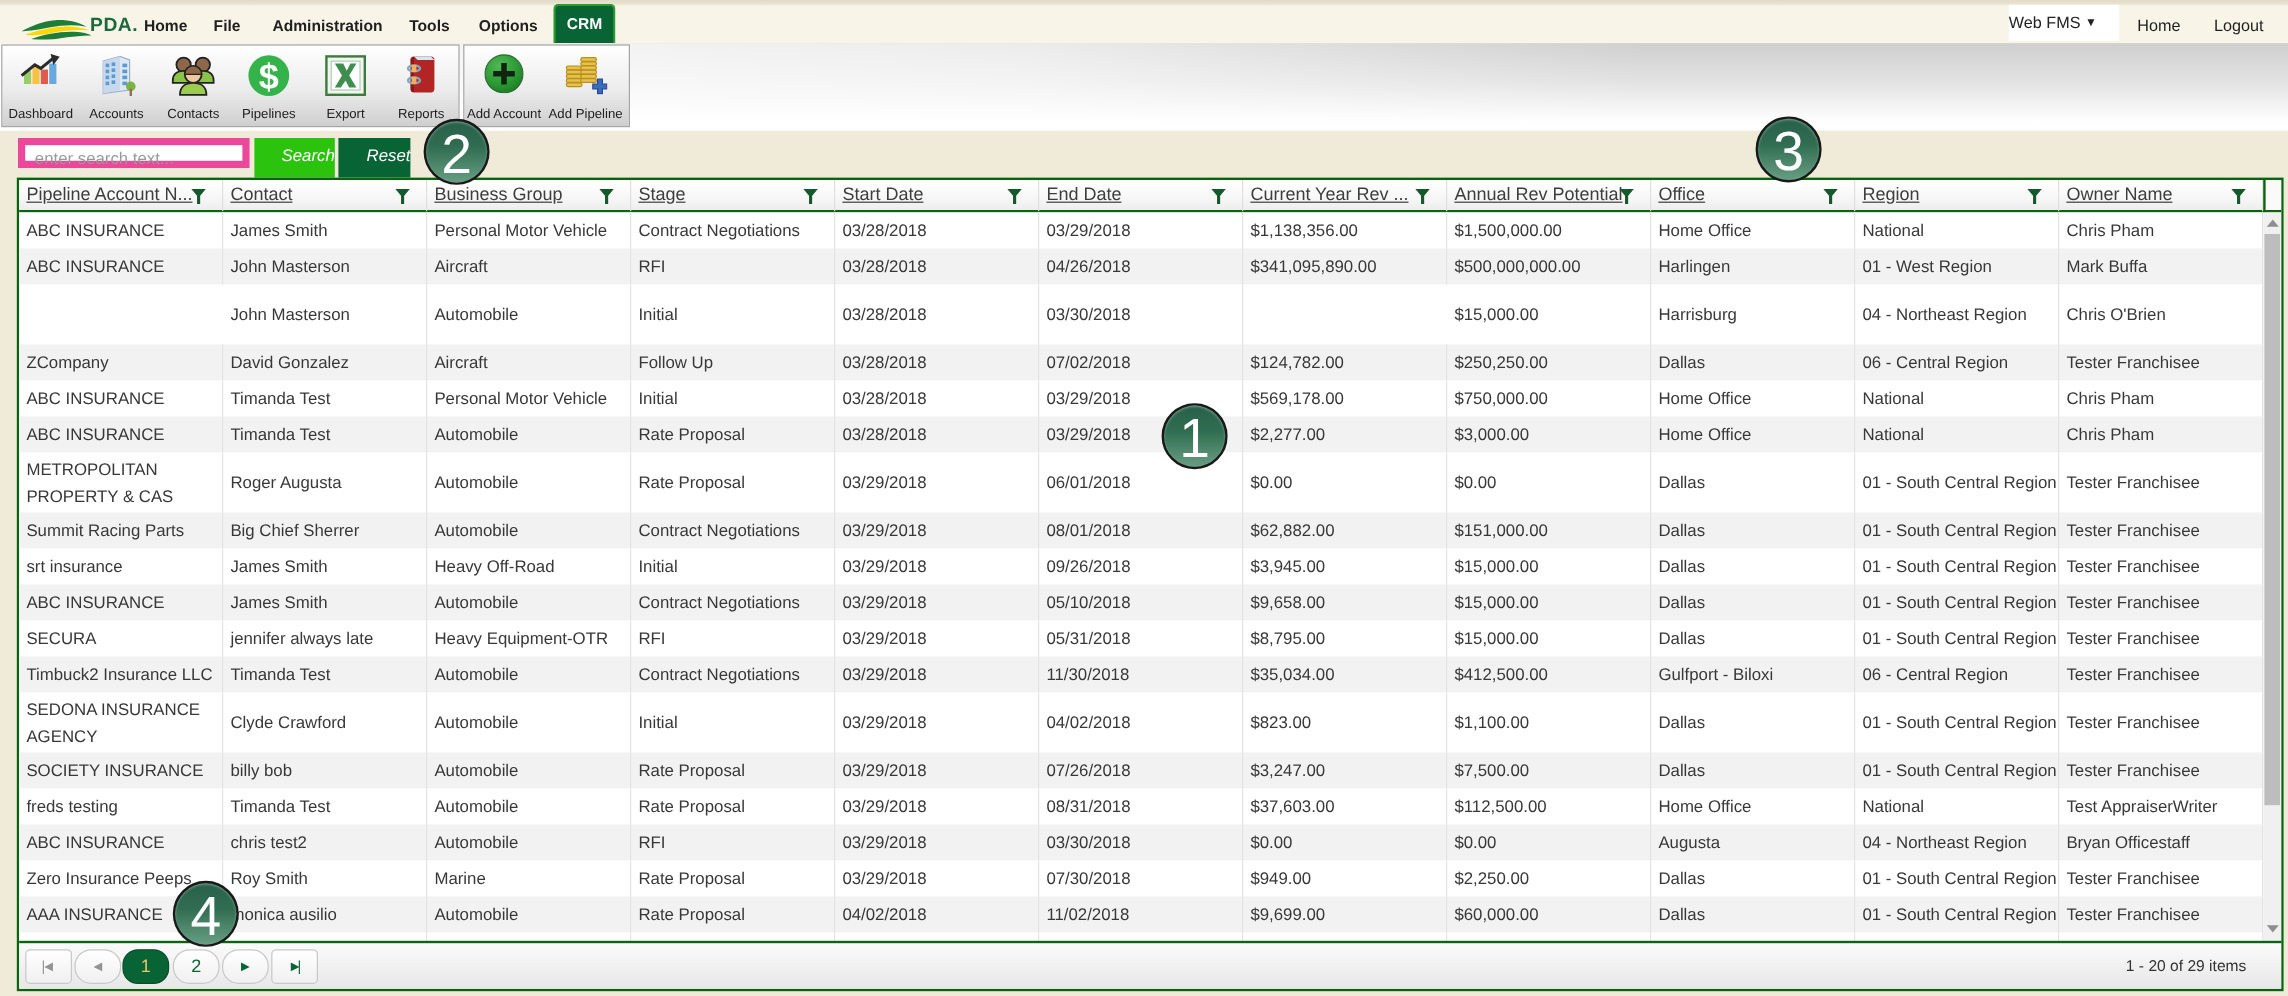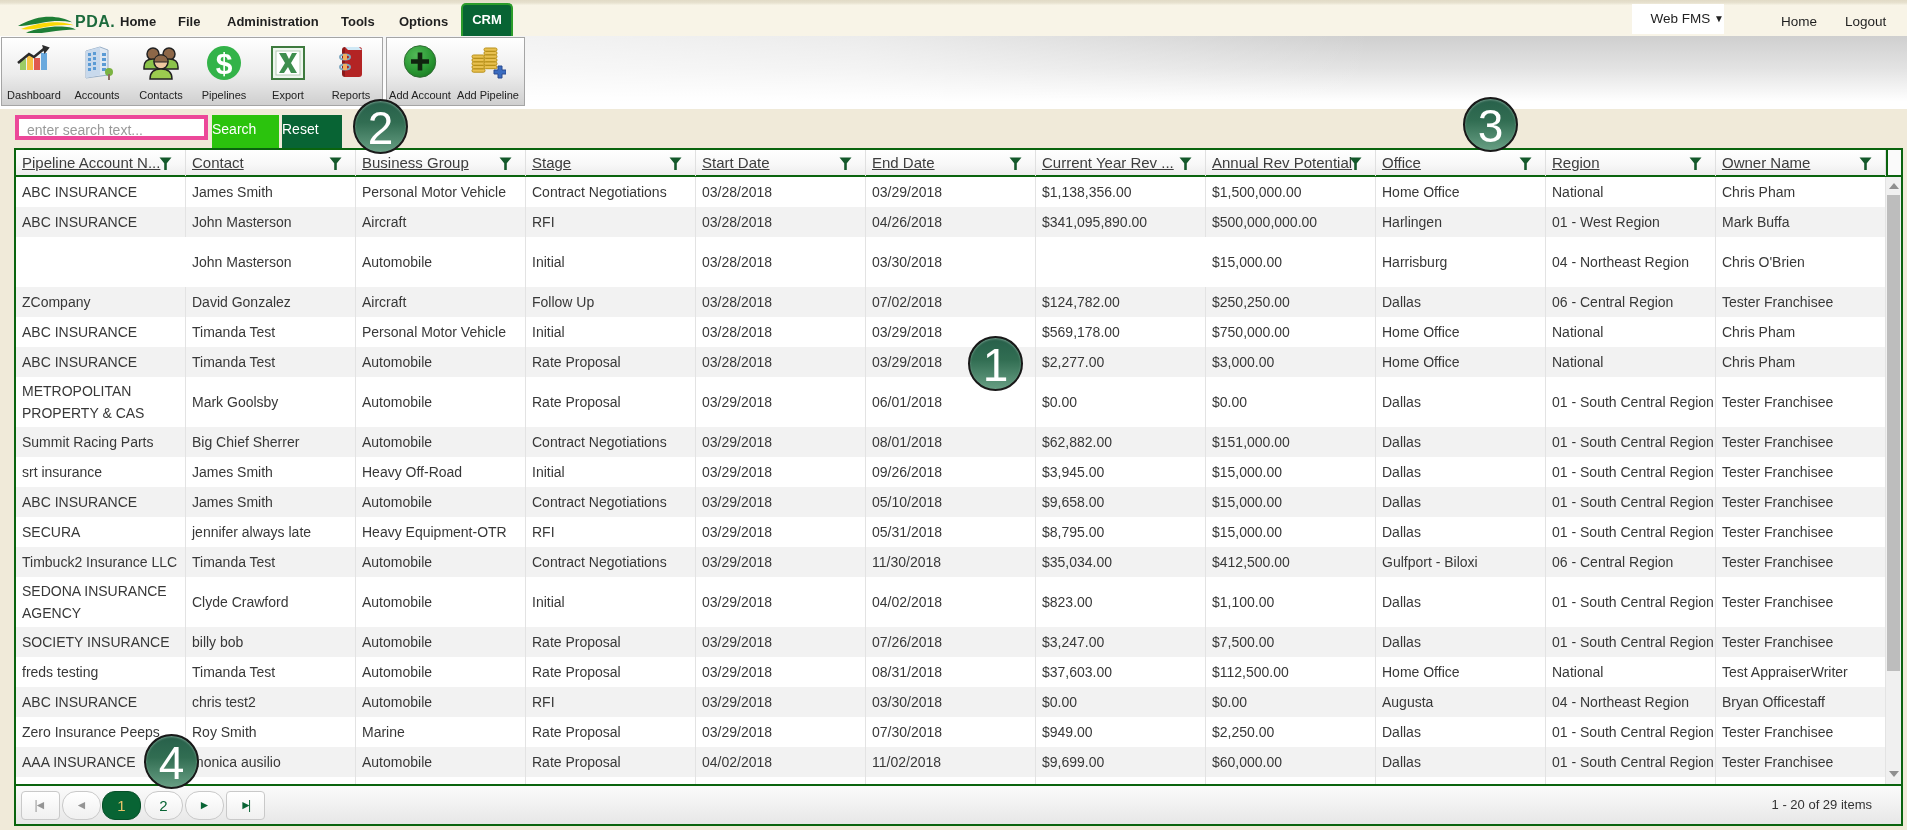--- a/index.html
+++ b/index.html
@@ -3,34 +3,34 @@
 <style>
 * { margin:0; padding:0; box-sizing:border-box; }
 html,body { width:1907px; height:830px; overflow:hidden; font-family:"Liberation Sans",sans-serif; background:#f0ead9; }
 .abs { position:absolute; }
 
 
 #topstrip { left:0; top:0; width:1907px; height:5px; background:linear-gradient(180deg,#e1dac6 0%,#e7e1cf 55%,#f6f2e4 100%); }
 #nav { left:0; top:5px; width:1907px; height:31px; background:#f8f4e7; }
 .navitem { position:absolute; top:9px; font-size:13px; font-weight:bold; color:#1f1f1f; }
 #crmtab { position:absolute; left:461px; top:-2px; width:52px; height:33px; background:#086434; border:2px solid #2b9c2b; border-bottom:none; border-radius:5px 5px 0 0; color:#fff; font-size:13px; font-weight:bold; text-align:center; line-height:29px; }
-#webfms { position:absolute; left:1632px; top:-1px; width:92px; height:30px; background:#fff; color:#222; font-size:13.5px; font-weight:400; line-height:30px; text-align:right; }
+#webfms { position:absolute; left:1674px; top:-1px; width:92px; height:30px; background:#fff; color:#222; font-size:13.5px; font-weight:400; line-height:30px; text-align:left; }
 #pdatext { position:absolute; left:75px; top:8px; font-size:16px; font-weight:bold; color:#1c6a3c; letter-spacing:0.5px; }
 
 
 #toolbar { left:0; top:36px; width:1907px; height:73px; background:linear-gradient(90deg,rgba(255,255,255,0.95) 0%,rgba(255,255,255,0.6) 45%,rgba(255,255,255,0) 72%),linear-gradient(180deg,#cfcfcf 0%,#e3e3e3 45%,#ffffff 90%); }
 .tbox { position:absolute; top:1px; height:69px; border:1px solid #a5a5a5; background:linear-gradient(180deg,#ffffff 0%,#ececec 55%,#cfcfcf 100%); }
 .tbtn { position:absolute; top:0; height:69px; text-align:center; }
 .tbtn .lbl { position:absolute; bottom:4px; width:100%; font-size:11px; color:#222; }
 .tbtn svg { position:absolute; top:9px; left:50%; transform:translateX(-50%); }
 
 
 #searchrow { left:0; top:109px; width:1907px; height:39px; background:#f0ead9; }
-#sinput { position:absolute; left:15px; top:6px; width:193px; height:25px; background:#fff; border:4px solid #ec4899; font-size:14px; color:#999; line-height:23px; padding-left:8px; }
-.sbtn { position:absolute; top:6px; height:38px; color:#fff; font-size:14px; text-align:left; line-height:29px; }
+#sinput { position:absolute; left:15px; top:6px; width:193px; height:25px; background:#fff; border:6px solid #ec4899; font-size:14px; color:#999; line-height:23px; padding-left:8px; }
+.sbtn { position:absolute; top:6px; height:38px; color:#fff; font-size:14px; text-align:right; line-height:29px;font-style:italic; }
 #btnsearch { left:212px; width:67px; background:#2bc30d; }
 #btnreset { left:282px; width:60px; background:#086434; }
 
 
 #grid { left:14px; top:148px; width:1889px; height:678px; border:2px solid #0a640e; background:#fff; }
 #ghead { position:absolute; left:0; top:0; width:1870px; height:27px; background:linear-gradient(180deg,#ffffff 0%,#f7f7f7 60%,#ededed 100%); border-bottom:2px solid #0a640e; }
 .hc { position:absolute; top:0; height:26px; border-right:1px solid #e0e0e0; }
 .ht { position:absolute; left:6px; top:4px; font-size:15px; color:#3d3d3d; white-space:nowrap;text-decoration:underline; }
 .fun { position:absolute; right:13px; top:7px; }
 #gbody { position:absolute; left:0; top:27px; width:1870px; height:607px; background:#fff; overflow:hidden; }
@@ -331,21 +331,21 @@
         <div class="c" style="left:680px">03/28/2018</div>
         <div class="c" style="left:850px">03/29/2018</div>
         <div class="c" style="left:1020px">$2,277.00</div>
         <div class="c" style="left:1190px">$3,000.00</div>
         <div class="c" style="left:1360px">Home Office</div>
         <div class="c" style="left:1530px">National</div>
         <div class="c" style="left:1700px">Chris Pham</div>
       </div>
 <div class="r" style="height:50px">
         <div class="c" style="left:0px">METROPOLITAN<br>PROPERTY &amp; CAS</div>
-        <div class="c" style="left:170px">Mark Goolsby</div>
+        <div class="c" style="left:170px">Roger Augusta</div>
         <div class="c" style="left:340px">Automobile</div>
         <div class="c" style="left:510px">Rate Proposal</div>
         <div class="c" style="left:680px">03/29/2018</div>
         <div class="c" style="left:850px">06/01/2018</div>
         <div class="c" style="left:1020px">$0.00</div>
         <div class="c" style="left:1190px">$0.00</div>
         <div class="c" style="left:1360px">Dallas</div>
         <div class="c" style="left:1530px">01 - South Central Region</div>
         <div class="c" style="left:1700px">Tester Franchisee</div>
       </div>

